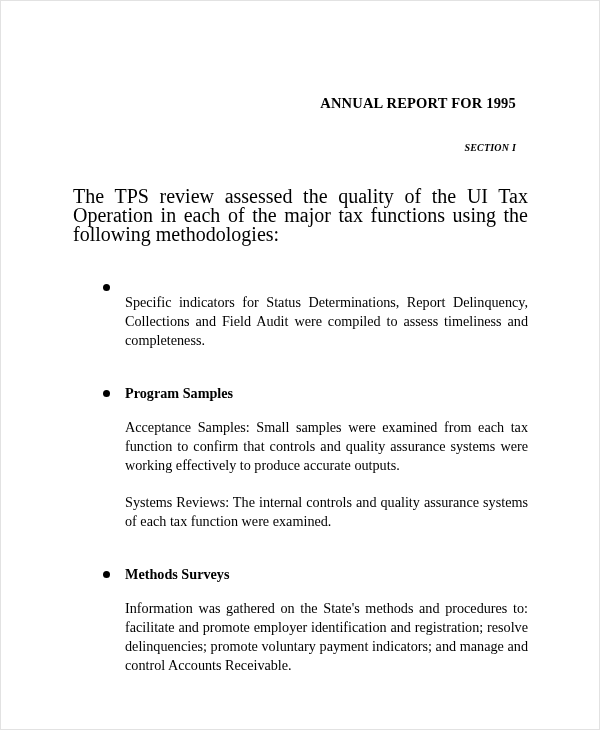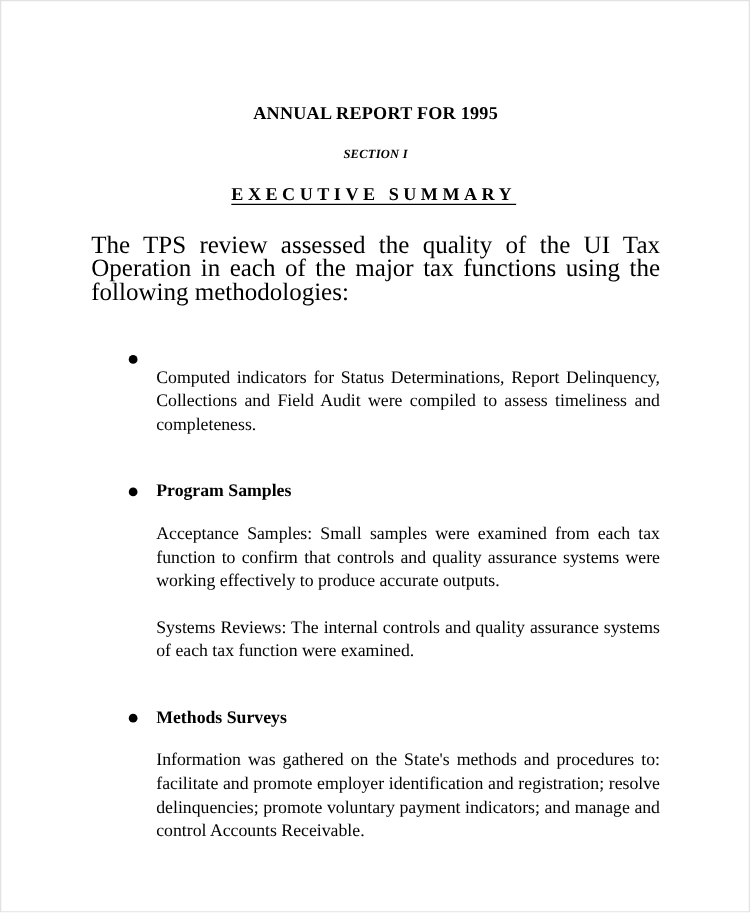--- a/index.html
+++ b/index.html
@@ -24,23 +24,23 @@
     position: absolute;
     left: 72px;
     top: 0;
     width: 455px;
   }
 
   
   .doc-title,
   .doc-section,
   .doc-subtitle {
-    text-align: center;
+    text-align: right;
     font-weight: bold;
-    margin: 0;
+    margin: 12px;
   }
   .doc-title {
     font-size: 14.5px;
     letter-spacing: 0.2px;
     padding-top: 82px;
   }
   .doc-section {
     font-size: 10px;
     letter-spacing: 0.2px;
     padding-top: 18px;
@@ -101,29 +101,28 @@
 </head>
 <body>
 
 <div id="page">
   <div class="content">
 
     <div class="doc-title">ANNUAL REPORT FOR 1995</div>
 
     <div class="doc-section">SECTION I</div>
 
-    <div class="doc-subtitle"><span class="ul">EXECUTIVE SUMMARY</span></div>
 
     <p class="intro">The TPS review assessed the quality of the UI Tax Operation in each of the major tax functions using the following methodologies:</p>
 
     <div class="bullet-block">
       <div class="bullet-head">
         <span class="bullet-dot"></span>
       </div>
-      <p class="bullet-body">Computed indicators for Status Determinations, Report Delinquency, Collections and Field Audit were compiled to assess timeliness and completeness.</p>
+      <p class="bullet-body">Specific indicators for Status Determinations, Report Delinquency, Collections and Field Audit were compiled to assess timeliness and completeness.</p>
     </div>
 
     <div class="bullet-block">
       <div class="bullet-head">
         <span class="bullet-dot"></span>
         <span>Program Samples</span>
       </div>
       <p class="bullet-body">Acceptance Samples:  Small samples were examined from each tax function to confirm that controls and quality assurance systems were working effectively to produce accurate outputs.</p>
       <p class="bullet-body">Systems Reviews:  The internal controls and quality assurance systems of each tax function were examined.</p>
     </div>

